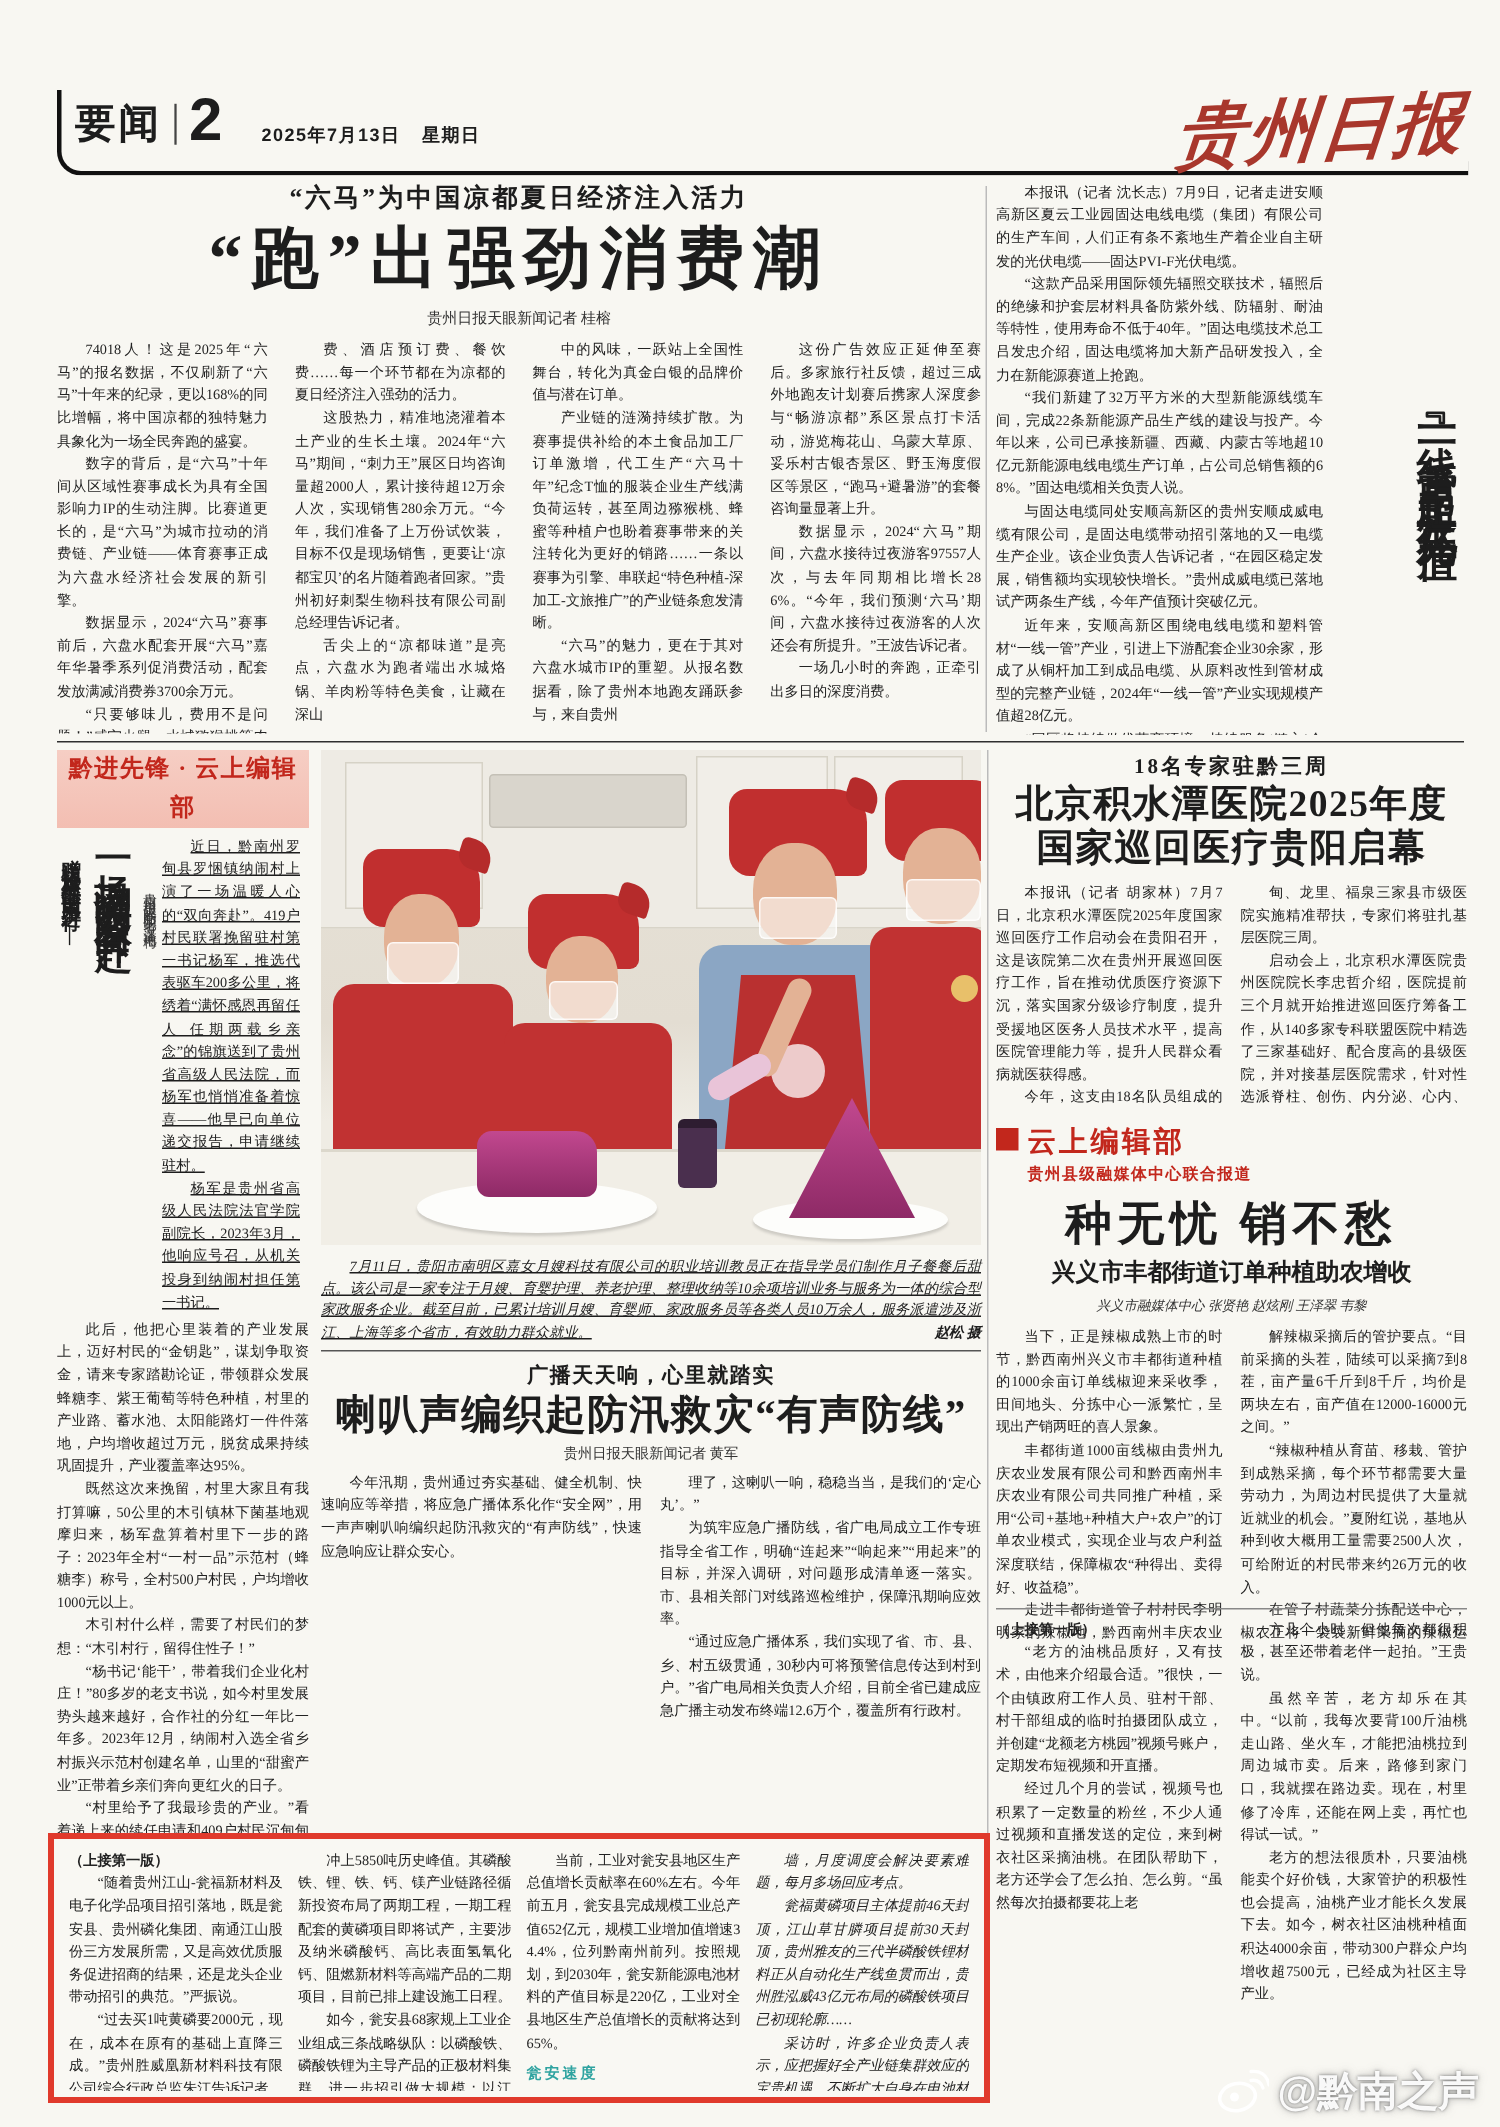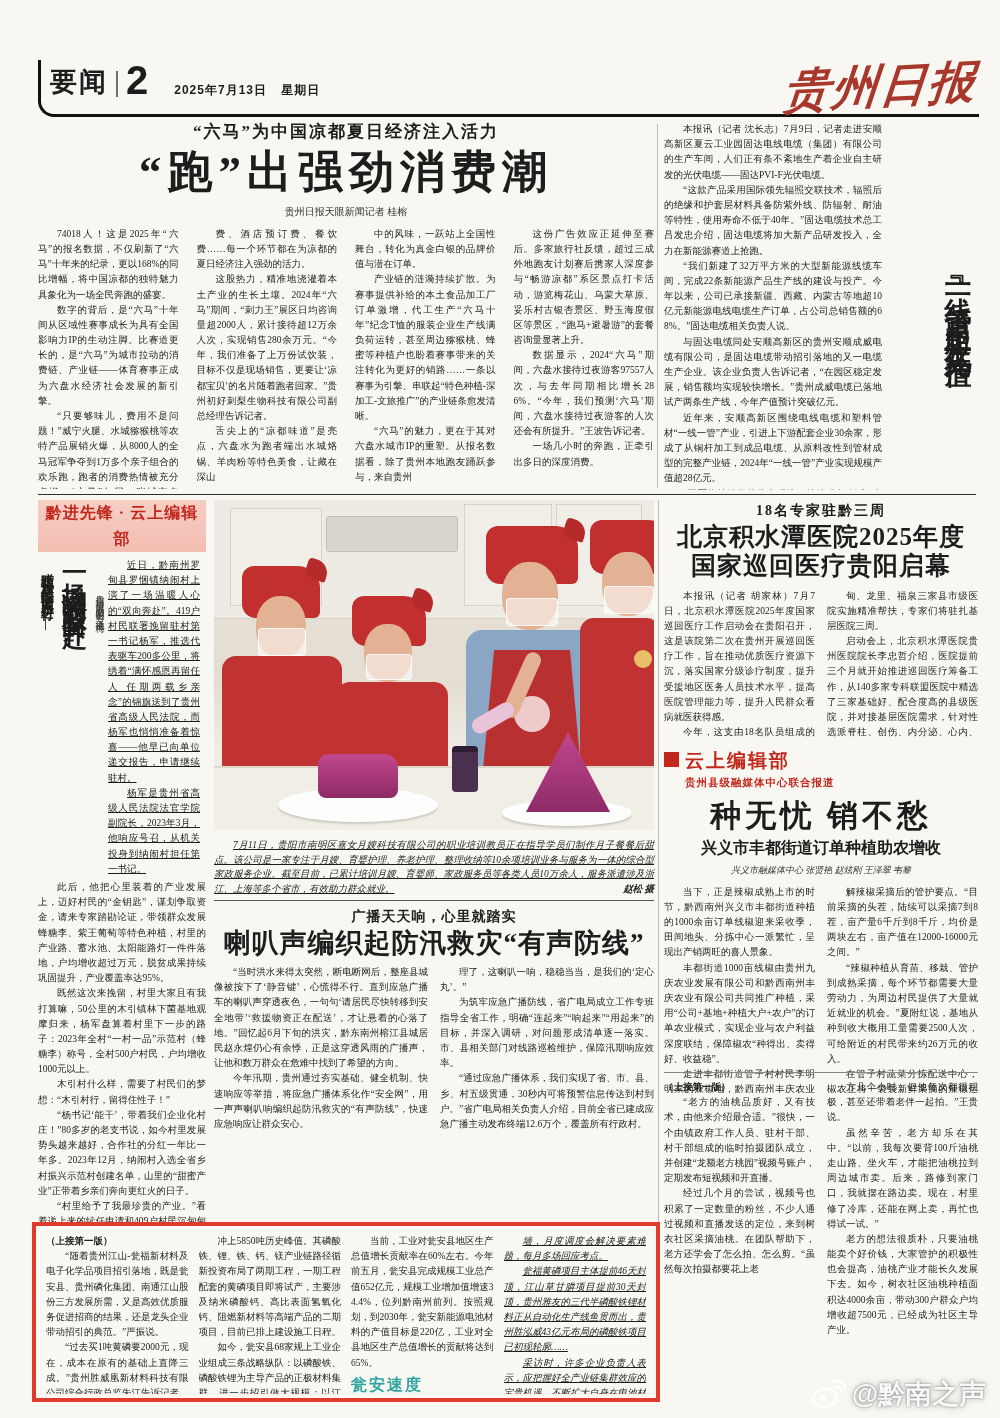--- a/index.html
+++ b/index.html
@@ -44,21 +44,21 @@
   .vest{position:absolute;background:#c13232;border-radius:14px 14px 0 0;}
   .counter{position:absolute;left:0;right:0;bottom:0;background:#f1eee6;border-top:2px solid #dcd8cc;}
   .plate{position:absolute;background:#fdfdfb;border-radius:50%;box-shadow:0 2px 2px rgba(0,0,0,.15);}
   .dessert{position:absolute;background:linear-gradient(180deg,#c2488f,#8e2a66);}
   
   .red-label{color:#c2271c;font-weight:900;font-size:19px;letter-spacing:2px;}
   .red-sub{color:#c2271c;font-weight:700;font-size:10.5px;letter-spacing:1px;}
   .red-sq{display:inline-block;width:15px;height:15px;background:#c2271c;margin-right:6px;}
   
   .redbox{border:4px solid #e03a2c;background:#f9f8f3;box-sizing:border-box;}
-  .teal-sub{color:#2fa3a0;font-weight:900;font-size:16px;letter-spacing:2px;margin:4px 0 2px;text-indent:0 !important;}
+  .teal-sub{color:#2fa3a0;font-weight:900;font-size:10px;letter-spacing:2px;margin:4px 0 2px;text-indent:0 !important;}
   
   .wm{display:flex;align-items:center;gap:6px;color:rgba(255,255,255,.95);font-weight:900;
       font-size:27px;font-family:"Liberation Sans",sans-serif;
       text-shadow:0 0 2px rgba(110,110,110,.9),0 0 6px rgba(120,120,120,.6);}
   .sans{font-family:"Liberation Sans",sans-serif;}
 </style>
 </head>
 <body>
 
 <div class="page">
@@ -76,20 +76,21 @@
   <div class="abs masthead" style="right:24px;top:56px;">贵州日报</div>
 
   <div class="abs" style="left:38px;top:120px;width:616px;height:372px;">
     <div class="kicker" style="font-size:17px;letter-spacing:2px;">“六马”为中国凉都夏日经济注入活力</div>
     <div class="headline" style="font-size:45px;letter-spacing:6px;margin-top:4px;">“跑”出强劲消费潮</div>
     <div class="byline" style="font-size:10px;margin-top:6px;">贵州日报天眼新闻记者  桂榕</div>
     <div class="cols" style="gap:18px;margin-top:8px;height:262px;">
       <div class="col paras" style="width:146px;">
           <p>74018人！这是2025年“六马”的报名数据，不仅刷新了“六马”十年来的纪录，更以168%的同比增幅，将中国凉都的独特魅力具象化为一场全民奔跑的盛宴。</p>
           <p>数字的背后，是“六马”十年间从区域性赛事成长为具有全国影响力IP的生动注脚。比赛道更长的，是“六马”为城市拉动的消费链、产业链——体育赛事正成为六盘水经济社会发展的新引擎。</p>
+          <p>数据显示，2024“六马”赛事前后，六盘水配套开展“六马”嘉年华暑季系列促消费活动，配套发放满减消费券3700余万元。</p>
           <p>“只要够味儿，费用不是问题！”威宁火腿、水城猕猴桃等农特产品展销火爆，从8000人的全马冠军争夺到1万多个亲子组合的欢乐跑，跑者的消费热情被充分点燃，“六马”如同一张城市名片，吸附着全国各地跑友奔赴而来……</p>
         </div>
       <div class="col paras" style="width:146px;">
           <p>费、酒店预订费、餐饮费……每一个环节都在为凉都的夏日经济注入强劲的活力。</p>
           <p>这股热力，精准地浇灌着本土产业的生长土壤。2024年“六马”期间，“刺力王”展区日均咨询量超2000人，累计接待超12万余人次，实现销售280余万元。“今年，我们准备了上万份试饮装，目标不仅是现场销售，更要让‘凉都宝贝’的名片随着跑者回家。”贵州初好刺梨生物科技有限公司副总经理告诉记者。</p>
           <p>舌尖上的“凉都味道”是亮点，六盘水为跑者端出水城烙锅、羊肉粉等特色美食，让藏在深山</p>
         </div>
       <div class="col paras" style="width:146px;">
           <p>中的风味，一跃站上全国性舞台，转化为真金白银的品牌价值与潜在订单。</p>
           <p>产业链的涟漪持续扩散。为赛事提供补给的本土食品加工厂订单激增，代工生产“六马十年”纪念T恤的服装企业生产线满负荷运转，甚至周边猕猴桃、蜂蜜等种植户也盼着赛事带来的关注转化为更好的销路……一条以赛事为引擎、串联起“特色种植-深加工-文旅推广”的产业链条愈发清晰。</p>
@@ -180,23 +181,23 @@
     <p style="margin:0;font-size:9.5px;line-height:1.55;text-align:justify;word-break:break-all;font-style:italic;text-indent:2em;">
       <span>7月11日，贵阳市南明区嘉女月嫂科技有限公司的职业培训教员正在指导学员们制作月子餐餐后甜点。该公司是一家专注于月嫂、育婴护理、养老护理、整理收纳等10余项培训业务与服务为一体的综合型家政服务企业。截至目前，已累计培训月嫂、育婴师、家政服务员等各类人员10万余人，服务派遣涉及浙江、上海等多个省市，有效助力群众就业。</span>
       <span style="float:right;font-weight:700;">赵松 摄</span>
     </p>
   </div>
   <div class="abs rule-h" style="left:214px;top:900px;width:440px;background:#555;"></div>
 
   <div class="abs" style="left:214px;top:908px;width:440px;height:312px;">
     <div class="kicker" style="font-size:14px;letter-spacing:1px;">广播天天响，心里就踏实</div>
     <div class="headline" style="font-size:27px;letter-spacing:1px;margin-top:2px;">喇叭声编织起防汛救灾“有声防线”</div>
+    <div class="byline" style="font-size:9.5px;margin-top:4px;">贵州日报天眼新闻记者  黄军</div>
     <div class="cols" style="gap:12px;margin-top:6px;height:236px;">
       <div class="col paras" style="width:214px;">
-          <p>“当时洪水来得太突然，断电断网后，整座县城像被按下了‘静音键’，心慌得不行。直到应急广播车的喇叭声穿透夜色，一句句‘请居民尽快转移到安全地带’‘救援物资正在配送’，才让悬着的心落了地。”回忆起6月下旬的洪灾，黔东南州榕江县城居民赵永煌仍心有余悸，正是这穿透风雨的广播声，让他和数万群众在危难中找到了希望的方向。</p>
           <p>今年汛期，贵州通过夯实基础、健全机制、快速响应等举措，将应急广播体系化作“安全网”，用一声声喇叭响编织起防汛救灾的“有声防线”，快速应急响应让群众安心。</p>
         </div>
       <div class="col paras" style="width:214px;">
           <p>理了，这喇叭一响，稳稳当当，是我们的‘定心丸’。”</p>
           <p>为筑牢应急广播防线，省广电局成立工作专班指导全省工作，明确“连起来”“响起来”“用起来”的目标，并深入调研，对问题形成清单逐一落实。市、县相关部门对线路巡检维护，保障汛期响应效率。</p>
           <p>“通过应急广播体系，我们实现了省、市、县、乡、村五级贯通，30秒内可将预警信息传达到村到户。”省广电局相关负责人介绍，目前全省已建成应急广播主动发布终端12.6万个，覆盖所有行政村。</p>
         </div>
     </div>
   </div>
 
@@ -269,21 +270,21 @@
           <p>冲上5850吨历史峰值。其磷酸铁、锂、铁、钙、镁产业链路径循新投资布局了两期工程，一期工程配套的黄磷项目即将试产，主要涉及纳米磷酸钙、高比表面氢氧化钙、阻燃新材料等高端产品的二期项目，目前已排上建设施工日程。</p>
           <p>如今，瓮安县68家规上工业企业组成三条战略纵队：以磷酸铁、磷酸铁锂为主导产品的正极材料集群，进一步招引做大规模；以江山-瓮福产业园为龙头的磷系新材料方阵，在市场竞争中获得草甘膦、有机磷化工产品全球定价权；以金正大、芭田为代表的循环经济梯队，将固废资源转化率提升至85%以上。</p>
         </div>
       <div class="col" style="width:144px;">
         <div class="paras">
             <p>当前，工业对瓮安县地区生产总值增长贡献率在60%左右。今年前五月，瓮安县完成规模工业总产值652亿元，规模工业增加值增速34.4%，位列黔南州前列。按照规划，到2030年，瓮安新能源电池材料的产值目标是220亿，工业对全县地区生产总值增长的贡献将达到65%。</p>
           </div>
         <div class="teal-sub">瓮安速度</div>
 
       </div>
-      <div class="col paras italic" style="width:144px;text-decoration:underline;">
+      <div class="col paras italic" style="width:144px;">
           <p>墙，月度调度会解决要素难题，每月多场回应考点。</p>
           <p>瓮福黄磷项目主体提前46天封顶，江山草甘膦项目提前30天封顶，贵州雅友的三代半磷酸铁锂材料正从自动化生产线鱼贯而出，贵州胜泓威43亿元布局的磷酸铁项目已初现轮廓……</p>
           <p>采访时，许多企业负责人表示，应把握好全产业链集群效应的宝贵机遇，不断扩大自身在电池材料产业的领先优势。</p>
         </div>
     </div>
   </div>
 
   <div class="abs wm" style="right:14px;bottom:6px;">
     <svg width="34" height="30" viewBox="0 0 34 30">
       <ellipse cx="13" cy="19" rx="12" ry="9" fill="none" stroke="rgba(255,255,255,.95)" stroke-width="2.4" transform="rotate(-12 13 19)"></ellipse>

